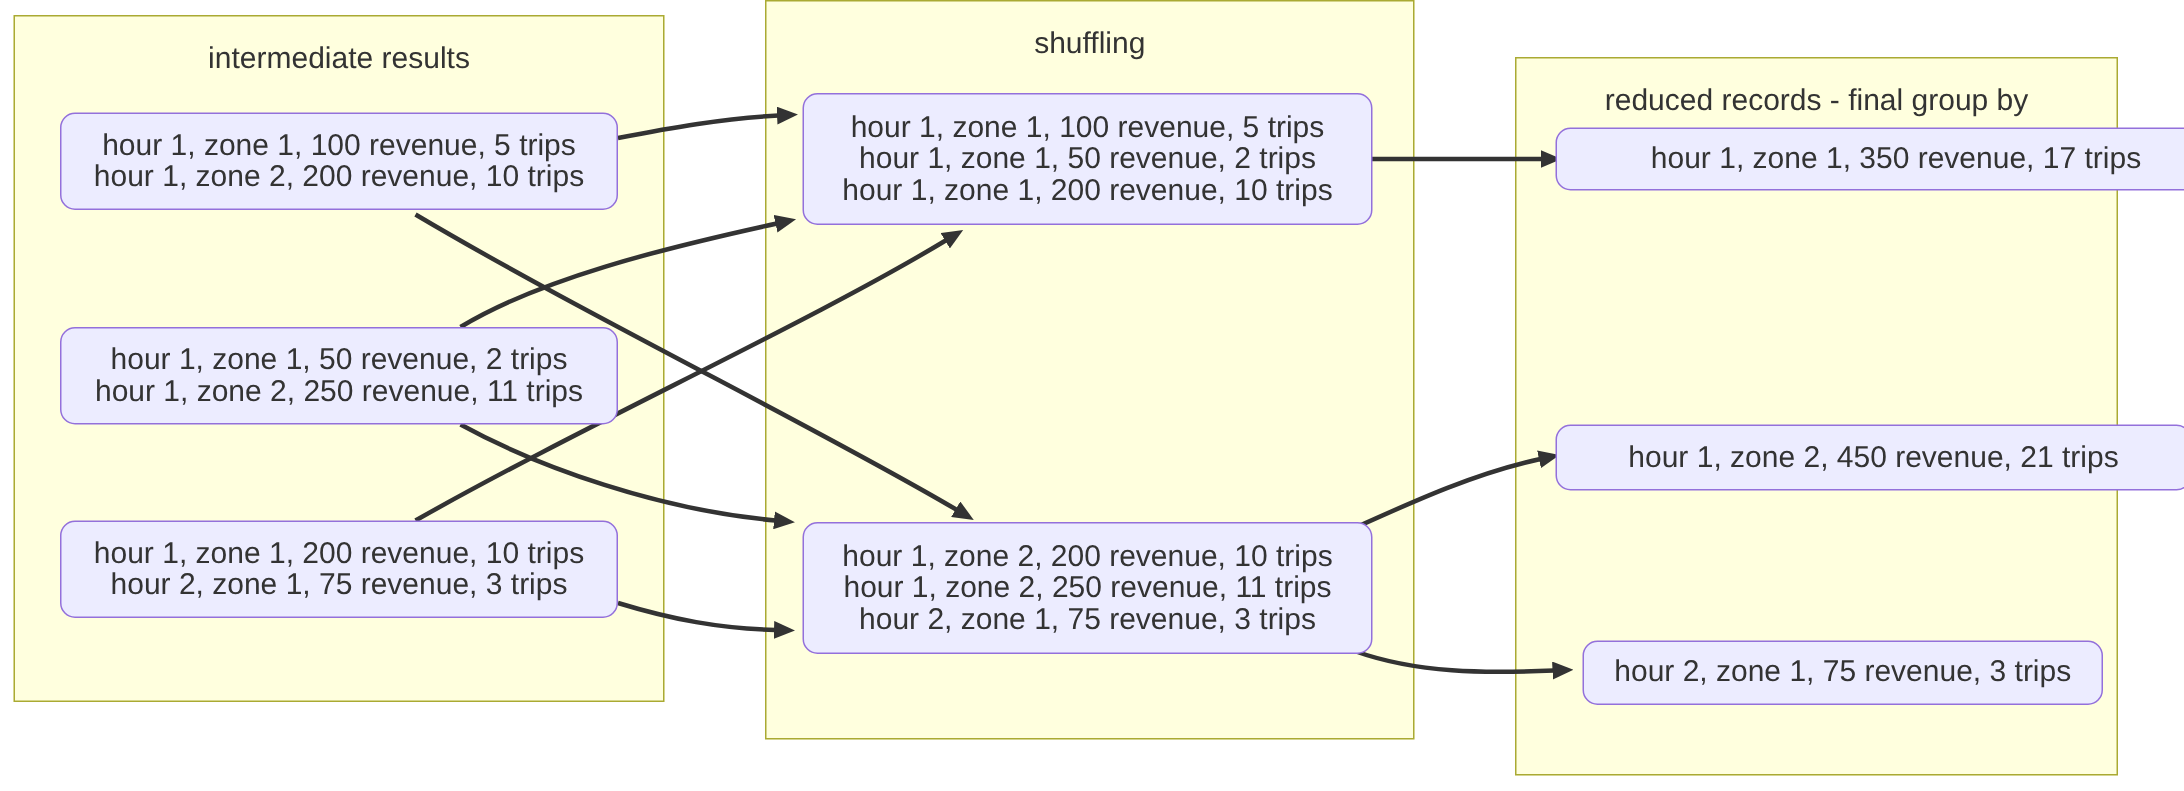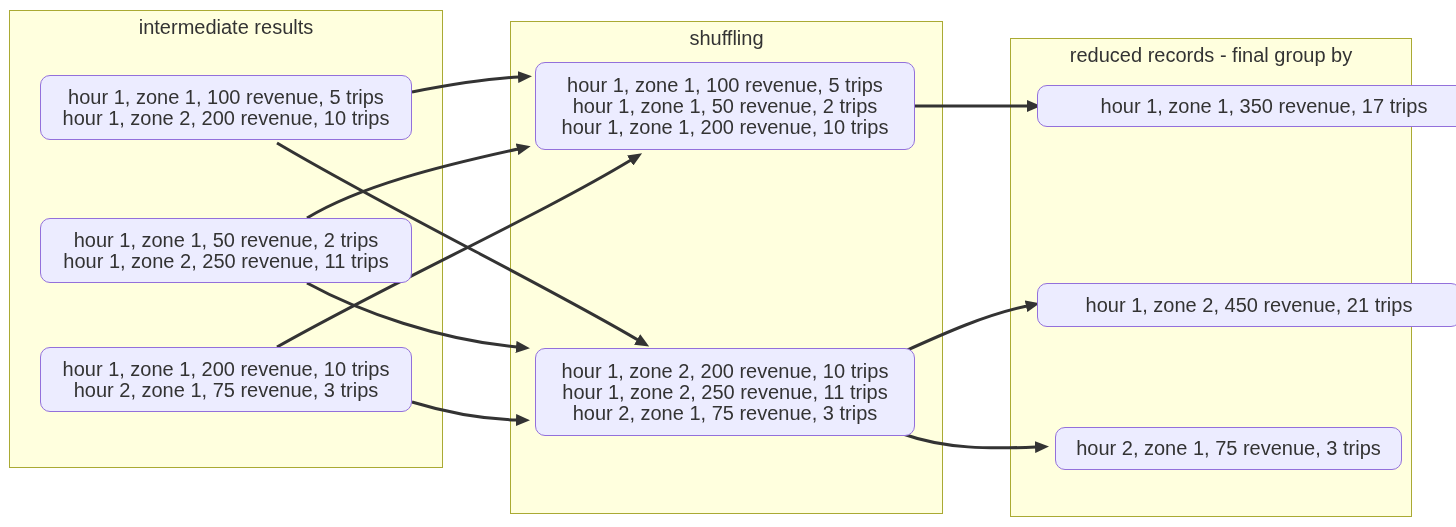--- a/index.html
+++ b/index.html
@@ -20,21 +20,21 @@
     position: absolute;
     background: #ffffde;
     border: 1.5px solid #aaaa33;
     box-sizing: border-box;
     z-index: 0;
   }
   .cluster-title {
     display: block;
     text-align: center;
     font-size: 20px;
-    padding-top: 5px;
+    padding-top: 17px;
     color: #333333;
     white-space: nowrap;
   }
   .edges {
     position: absolute;
     left: 0;
     top: 0;
     z-index: 1;
   }
   .edges path.edge {
@@ -65,21 +65,21 @@
 </style>
 </head>
 <body>
 
 <div class="canvas">
 
   <div class="cluster" style="left:9px; top:10px; width:434px; height:458px;">
     <span class="cluster-title">intermediate results</span>
   </div>
 
-  <div class="cluster" style="left:510px; top:21px; width:433px; height:493px;">
+  <div class="cluster" style="left:510px; top:0; width:433px; height:493px;">
     <span class="cluster-title">shuffling</span>
   </div>
 
   <div class="cluster" style="left:1010px; top:38px; width:402px; height:479px;">
     <span class="cluster-title">reduced records - final group by</span>
   </div>
 
   <svg class="edges" width="1456" height="527" viewBox="0 0 1456 527">
     <defs>
       <marker id="arrow" viewBox="0 0 14 12" refX="1" refY="6" markerWidth="14" markerHeight="12" markerUnits="userSpaceOnUse" orient="auto">

